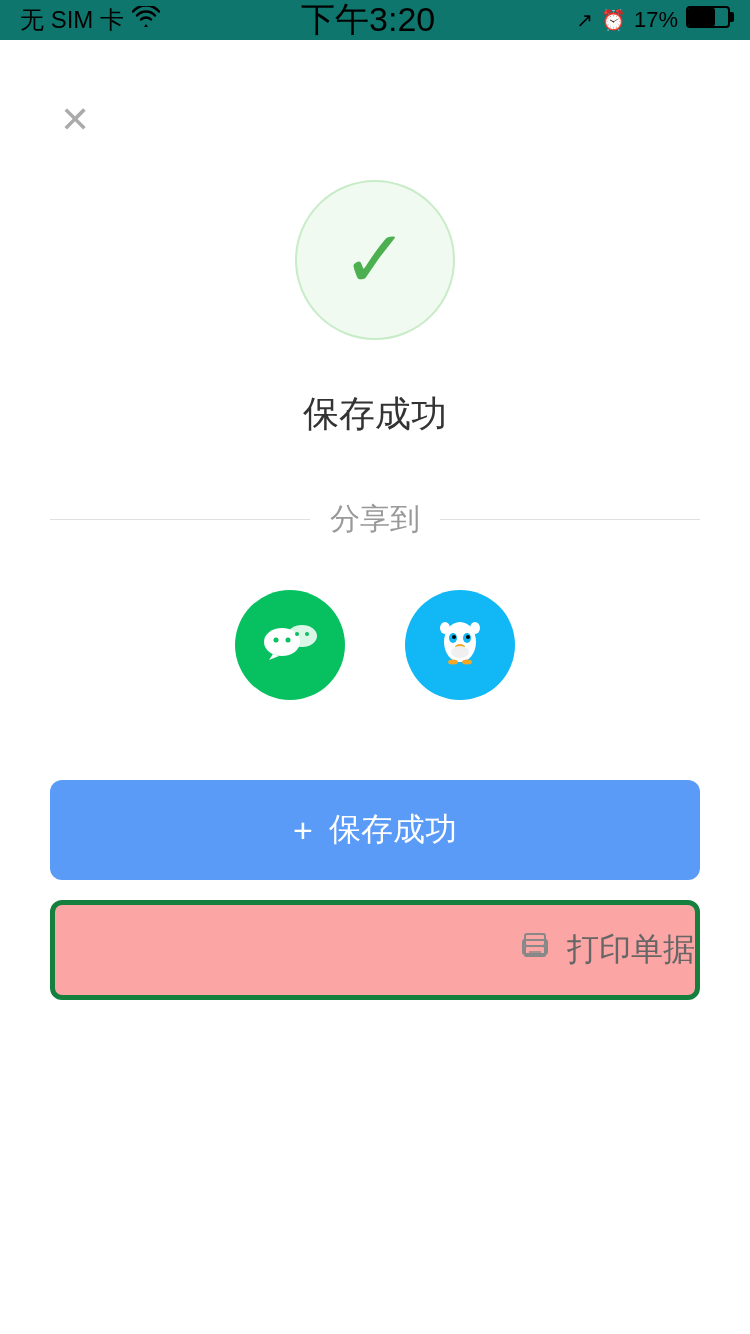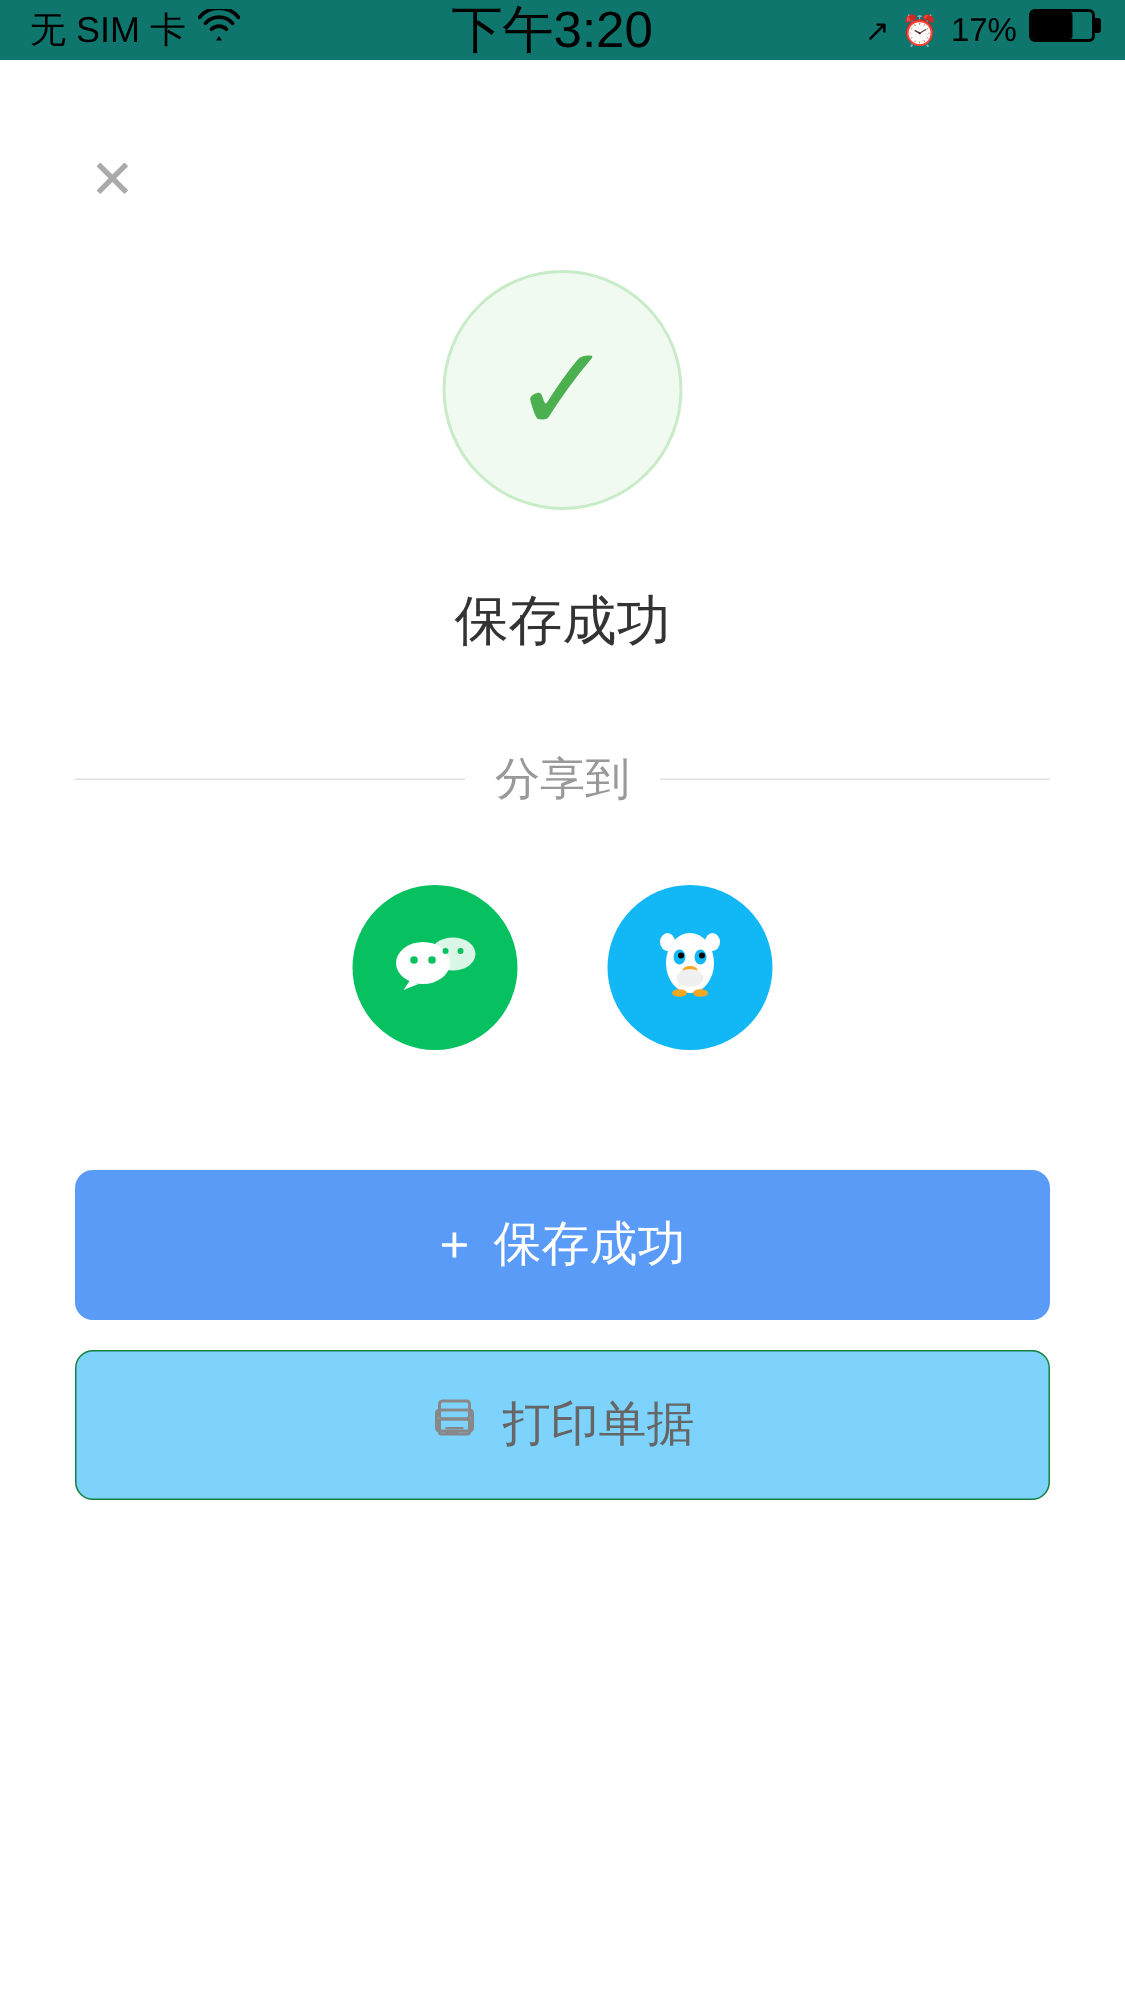--- a/index.html
+++ b/index.html
@@ -190,23 +190,24 @@
       font-size: 32px;
       cursor: pointer;
       border: none;
       outline: none;
     }
     .btn-primary {
       background: #5b9bf8;
       color: #fff;
     }
     .btn-secondary {
-      background: #7dd3fc;
+      background: #fca5a5;
       color: #666;
-      border: 1px solid #15803d;
+      border: 5px solid #15803d;
+      justify-content: flex-end;
     }
   </style>
 </head>
 <body>
 
 <div class="status-bar">
   <div class="status-left">
     <span>无 SIM 卡</span>
     <span>
       <svg width="28" height="22" viewBox="0 0 28 22" fill="none">

